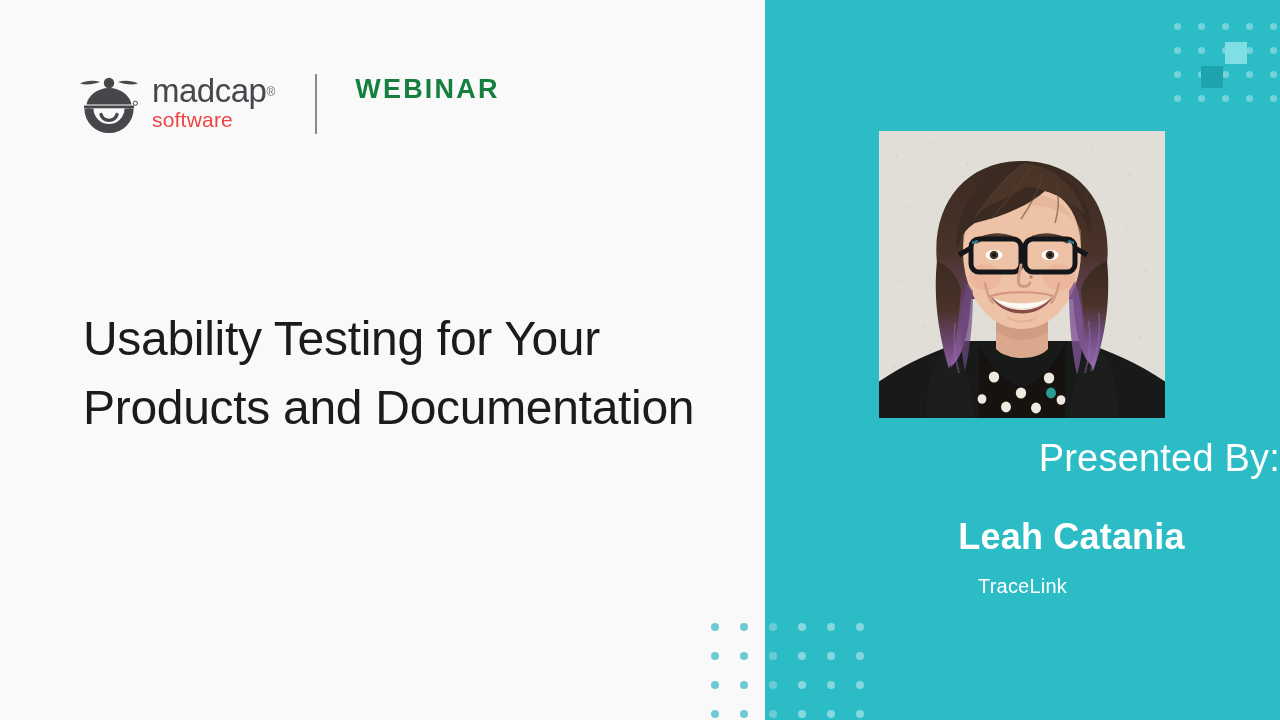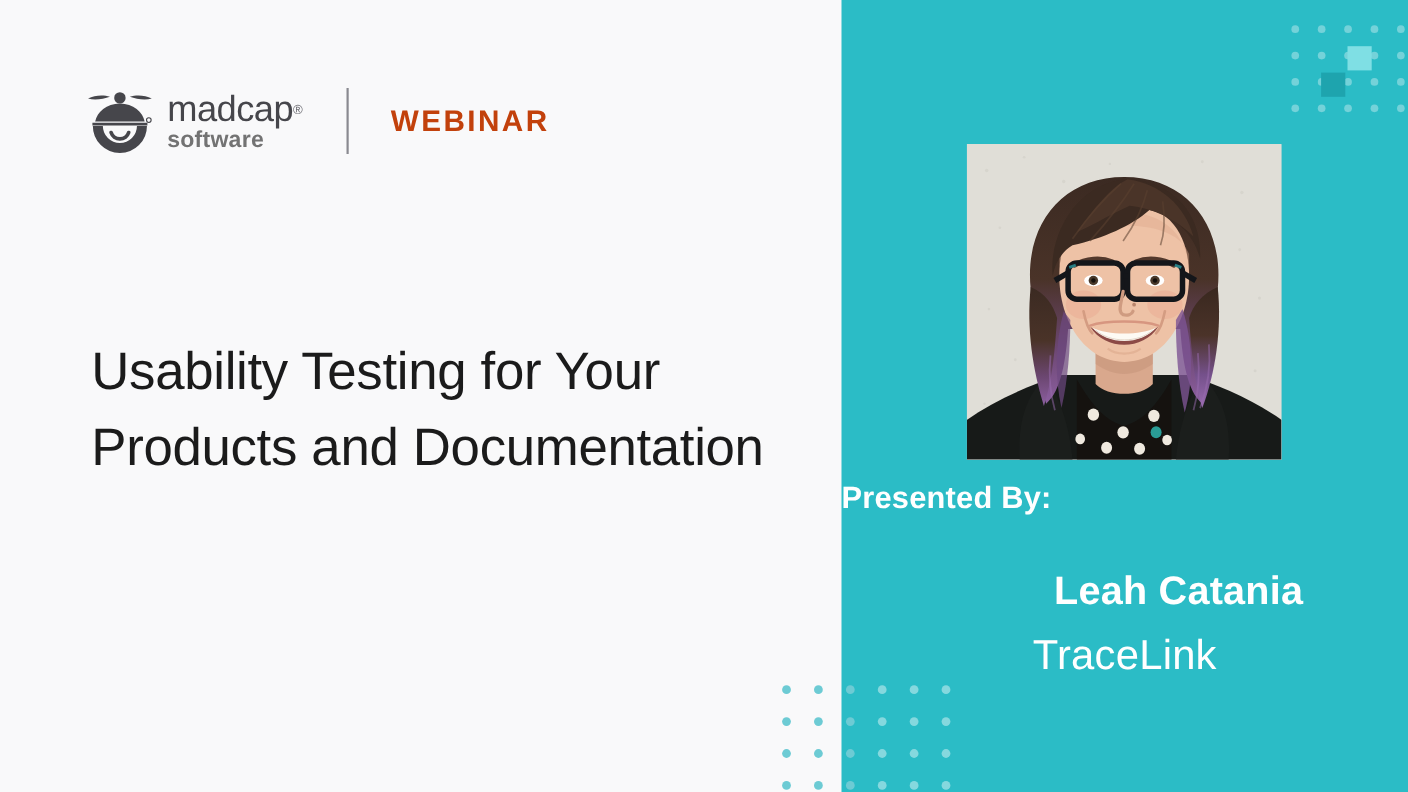--- a/index.html
+++ b/index.html
@@ -88,21 +88,20 @@
   #pattern-bottom-left .dot.on-teal {
     background: #85d8de;
   }
 
   
   .header {
     position: absolute;
     top: 74px;
     left: 78px;
     display: flex;
-    align-items: center;
     height: 72px;
   }
   .logo-mark {
     width: 62px;
     height: 60px;
     flex: none;
   }
   .wordmark {
     margin-left: 12px;
     line-height: 1;
@@ -115,35 +114,35 @@
     color: #46464b;
     display: inline-block;
   }
   .wordmark-reg {
     font-size: 12px;
     vertical-align: super;
     color: #6a6a70;
   }
   .wordmark-sub {
     font-size: 21px;
-    font-weight: 700;
-    color: #737373;
+    font-weight: 400;
+    color: #ef4444;
     letter-spacing: 0.2px;
     margin-top: 2px;
   }
   .header-divider {
     width: 2px;
     height: 60px;
     background: #8a8a90;
     margin: 0 38px 0 40px;
   }
   .webinar-label {
     font-size: 27px;
     font-weight: bold;
-    color: #c2410c;
+    color: #15803d;
     letter-spacing: 2.2px;
   }
 
   
   .slide-title {
     position: absolute;
     top: 272px;
     left: 83px;
     width: 640px;
     font-size: 48px;
@@ -164,44 +163,44 @@
     background: #d9d8d2;
   }
   .speaker-photo svg { display: block; }
 
   
   .presented-by {
     position: absolute;
     top: 437px;
     left: 765px;
     width: 515px;
-    text-align: left;
-    font-size: 28px;
-    font-weight: 700;
+    text-align: right;
+    font-size: 38px;
+    font-weight: 400;
     color: #ffffff;
     letter-spacing: 0.2px;
   }
   .speaker-name {
     position: absolute;
     top: 516px;
     left: 765px;
     width: 613px;
     text-align: center;
     font-size: 36px;
     font-weight: bold;
     color: #ffffff;
     letter-spacing: 0.2px;
   }
   .speaker-company {
     position: absolute;
     top: 575px;
     left: 765px;
     width: 515px;
     text-align: center;
-    font-size: 38px;
+    font-size: 20px;
     font-weight: 400;
     color: #ffffff;
     letter-spacing: 0.2px;
   }
 </style>
 </head>
 <body>
 
 <div class="slide">
 

